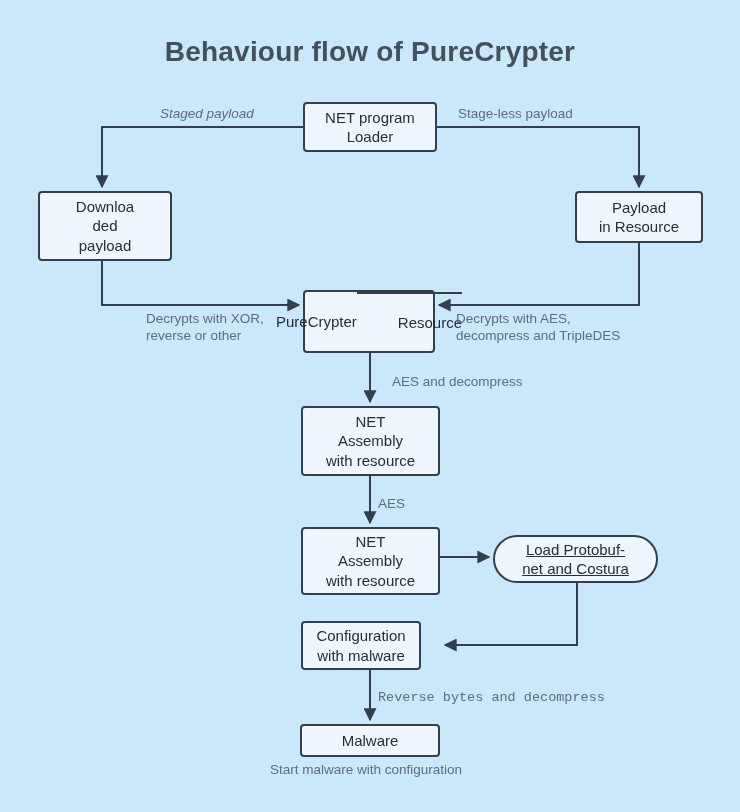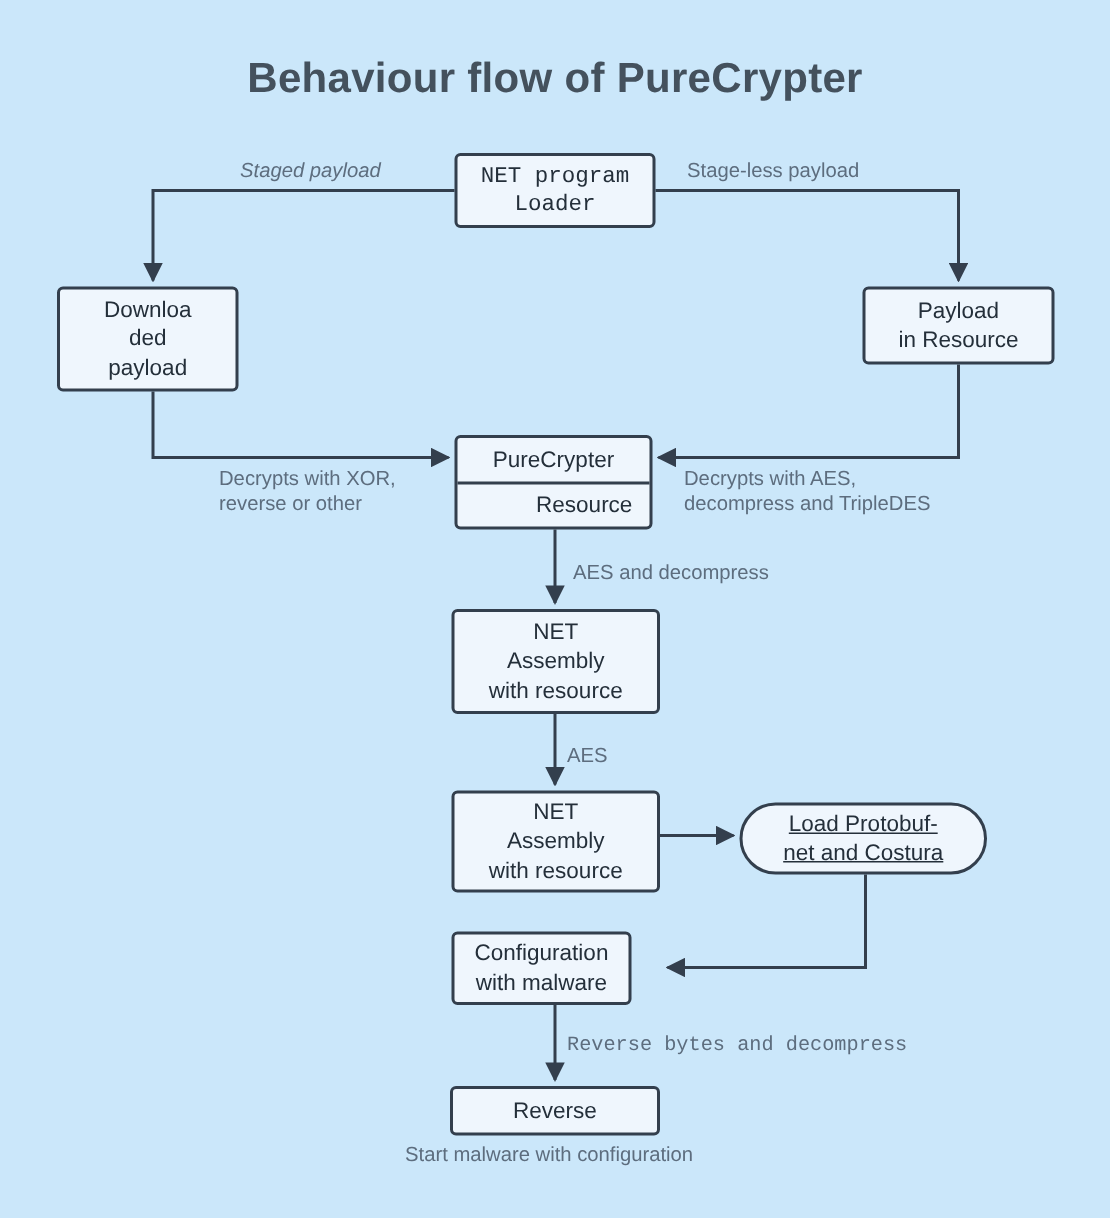--- a/index.html
+++ b/index.html
@@ -44,21 +44,21 @@
     align-items: center;
     justify-content: center;
     text-align: center;
     font-size: 15px;
     line-height: 1.28;
     color: #242f3a;
     white-space: pre-line;
   }
   .node.pill { border-radius: 26px; }
   .node.split {
-    flex-direction: column;
+    flex-direction: row;
     padding: 0;
     align-items: stretch;
   }
   .node.split .compartment {
     flex: 1;
     display: flex;
     align-items: center;
     justify-content: center;
   }
   .node.split .compartment + .compartment {
@@ -90,24 +90,24 @@
     <path d="M437,127 H639 V187" marker-end="url(#arrow)"></path>
     <path d="M102,261 V305 H299" marker-end="url(#arrow)"></path>
     <path d="M639,243 V305 H439" marker-end="url(#arrow)"></path>
     <path d="M370,353 V402" marker-end="url(#arrow)"></path>
     <path d="M370,476 V523" marker-end="url(#arrow)"></path>
     <path d="M440,557 H489" marker-end="url(#arrow)"></path>
     <path d="M577,583 V645 H445" marker-end="url(#arrow)"></path>
     <path d="M370,670 V720" marker-end="url(#arrow)"></path>
   </svg>
 
-  <div class="node" style="left:303px; top:102px; width:134px; height:50px;font-family:Liberation Mono, monospace;">NET program
+  <div class="node" style="left:303px; top:102px; width:134px; height:50px;">NET program
 Loader</div>
 
-  <div class="node" style="left:38px; top:191px; width:121px; height:70px;">Downloa
+  <div class="node" style="left:38px; top:191px; width:134px; height:70px;">Downloa
 ded
 payload</div>
 
   <div class="node" style="left:575px; top:191px; width:128px; height:52px;">Payload
 in Resource</div>
 
   <div class="node split" style="left:303px; top:290px; width:132px; height:63px;">
     <div class="compartment">PureCrypter</div>
     <div class="compartment">Resource</div>
   </div>
@@ -119,33 +119,33 @@
   <div class="node" style="left:301px; top:527px; width:139px; height:68px;">NET
 Assembly
 with resource</div>
 
   <div class="node pill" style="left:493px; top:535px; width:165px; height:48px;text-decoration:underline;">Load Protobuf-
 net and Costura</div>
 
   <div class="node" style="left:301px; top:621px; width:120px; height:49px;">Configuration
 with malware</div>
 
-  <div class="node" style="left:300px; top:724px; width:140px; height:33px;">Reverse</div>
+  <div class="node" style="left:300px; top:724px; width:140px; height:33px;">Malware</div>
 
   <div class="edge-label" style="left:160px; top:106px;font-style:italic;">Staged payload</div>
 
   <div class="edge-label" style="left:458px; top:106px;">Stage-less payload</div>
 
   <div class="edge-label" style="left:146px; top:311px;">Decrypts with XOR,
 reverse or other</div>
 
   <div class="edge-label" style="left:456px; top:311px;">Decrypts with AES,
 decompress and TripleDES</div>
 
-  <div class="edge-label" style="left:382px; top:374px;">AES and decompress</div>
+  <div class="edge-label" style="left:392px; top:374px;">AES and decompress</div>
 
   <div class="edge-label" style="left:378px; top:496px;">AES</div>
 
   <div class="edge-label" style="left:378px; top:690px;font-family:Liberation Mono, monospace;">Reverse bytes and decompress</div>
 
   <div class="edge-label" style="left:270px; top:762px;">Start malware with configuration</div>
 
 </div>
 
 </body></html>

